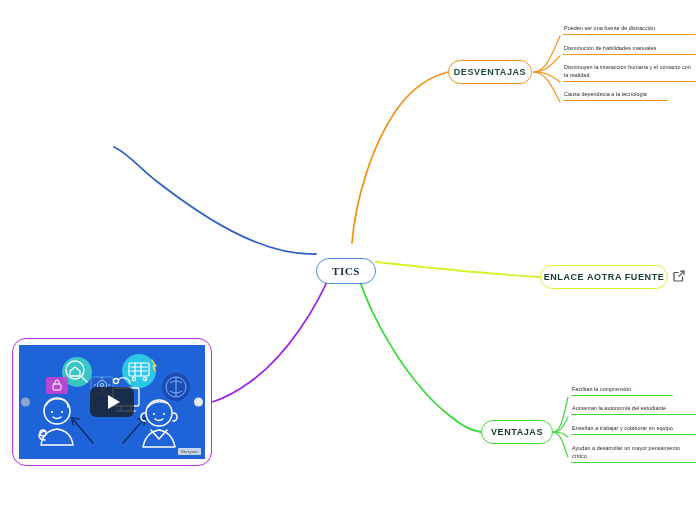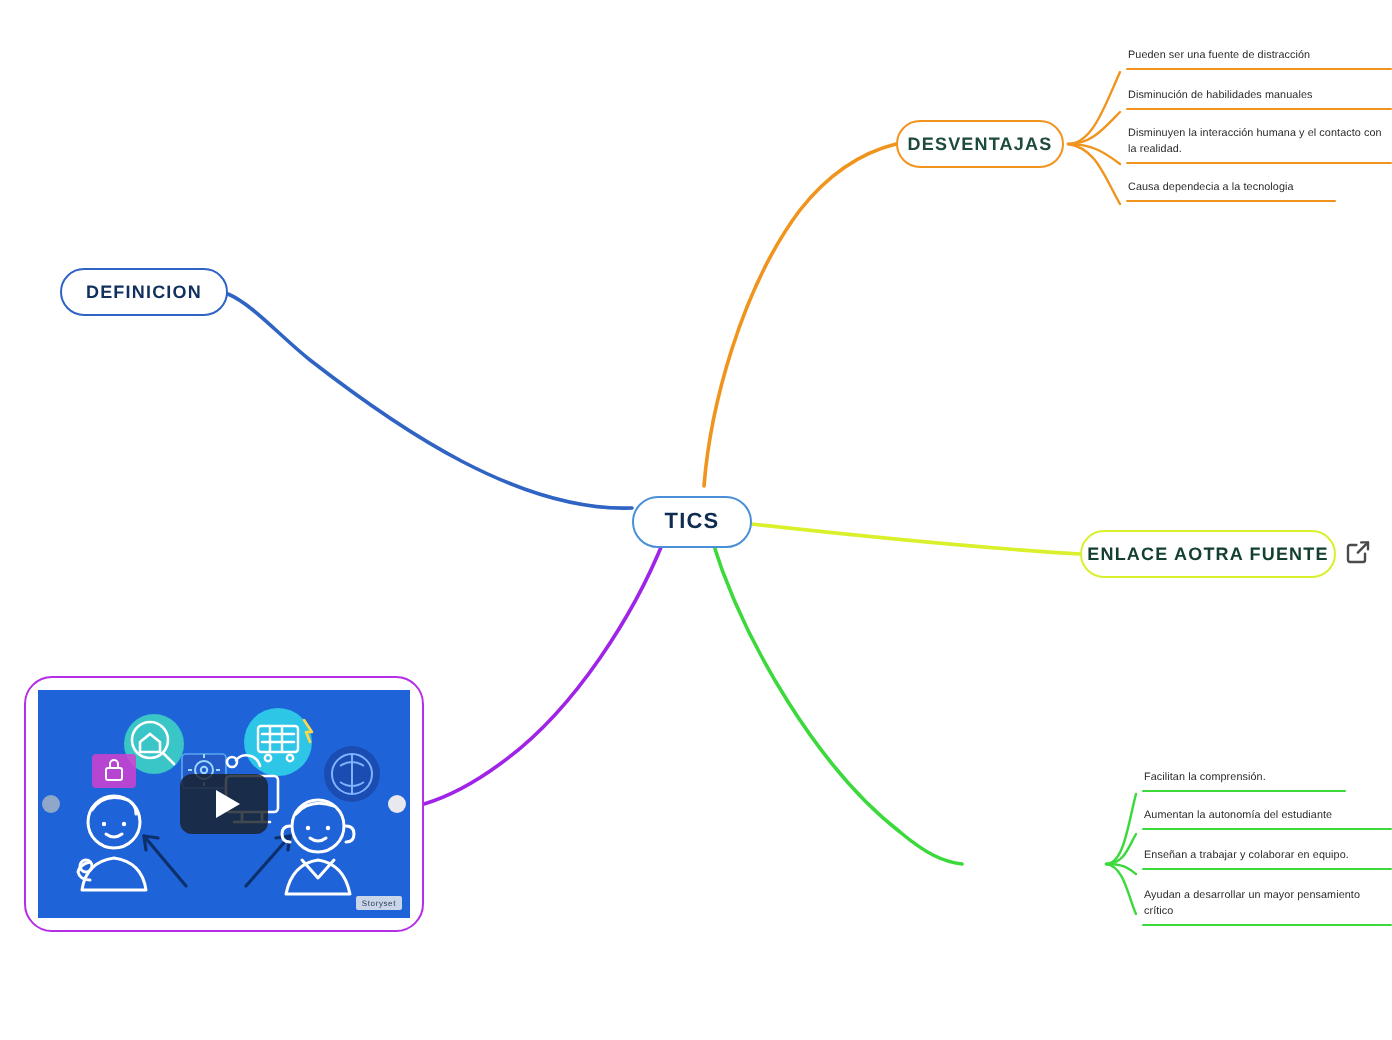--- a/index.html
+++ b/index.html
@@ -32,25 +32,26 @@
     border-radius: 999px;
     background: #ffffff;
     font-weight: bold;
     letter-spacing: 0.6px;
     white-space: nowrap;
     z-index: 5;
     text-align: right;
   }
 
   .node-root {
-    left: 316px; top: 248px;
+    left: 316px; top: 258px;
     width: 60px; height: 26px;
     border: 1.6px solid #4a90d9;
     color: #0f2d52;
     font-size: 11px;
+    font-family: Liberation Serif, serif;
   }
   .node-definicion {
     left: 30px; top: 134px;
     width: 84px; height: 24px;
     border: 1.6px solid #2f63c4;
     color: #11305e;
     font-size: 9px;
   }
   .node-desventajas {
     left: 448px; top: 60px;
@@ -197,40 +198,40 @@
     <path d="M553,432 C562,432 564,412 568,397" fill="none" stroke="#3bd93b" stroke-width="1.2" stroke-linecap="round"></path>
     <path d="M553,432 C562,432 564,424 568,417" fill="none" stroke="#3bd93b" stroke-width="1.2" stroke-linecap="round"></path>
     <path d="M553,432 C562,432 564,434 568,437" fill="none" stroke="#3bd93b" stroke-width="1.2" stroke-linecap="round"></path>
     <path d="M553,432 C562,433 564,448 568,457" fill="none" stroke="#3bd93b" stroke-width="1.2" stroke-linecap="round"></path>
   </svg>
 
   <div class="node node-root">
     <span>TICS</span>
   </div>
 
-  <div class="node node-definicion">
-    <span>DEFINICION</span>
-  </div>
 
   <div class="node node-desventajas">
     <span>DESVENTAJAS</span>
   </div>
 
   <div class="node node-enlace">
     <span>ENLACE AOTRA  FUENTE</span>
   </div>
 
   <span class="ext-link-icon">
     <svg width="14" height="14" viewBox="0 0 14 14" fill="none" stroke="currentColor" stroke-width="1.2" stroke-linecap="round" stroke-linejoin="round">
       <path d="M10.5 7.8v3.2a1 1 0 0 1-1 1H3a1 1 0 0 1-1-1V4.5a1 1 0 0 1 1-1h3.2"></path>
       <path d="M8.6 2.2H12v3.4"></path>
       <path d="M12 2.2 6.9 7.3"></path>
     </svg>
   </span>
 
+  <div class="node node-ventajas">
+    <span>VENTAJAS</span>
+  </div>
 
   <div class="leaf orange d0">
     <span class="leaf-text">Pueden ser una fuente de distracción</span>
     <span class="underline"></span>
   </div>
   <div class="leaf orange d1">
     <span class="leaf-text">Disminución de habilidades manuales</span>
     <span class="underline"></span>
   </div>
   <div class="leaf orange d2">

